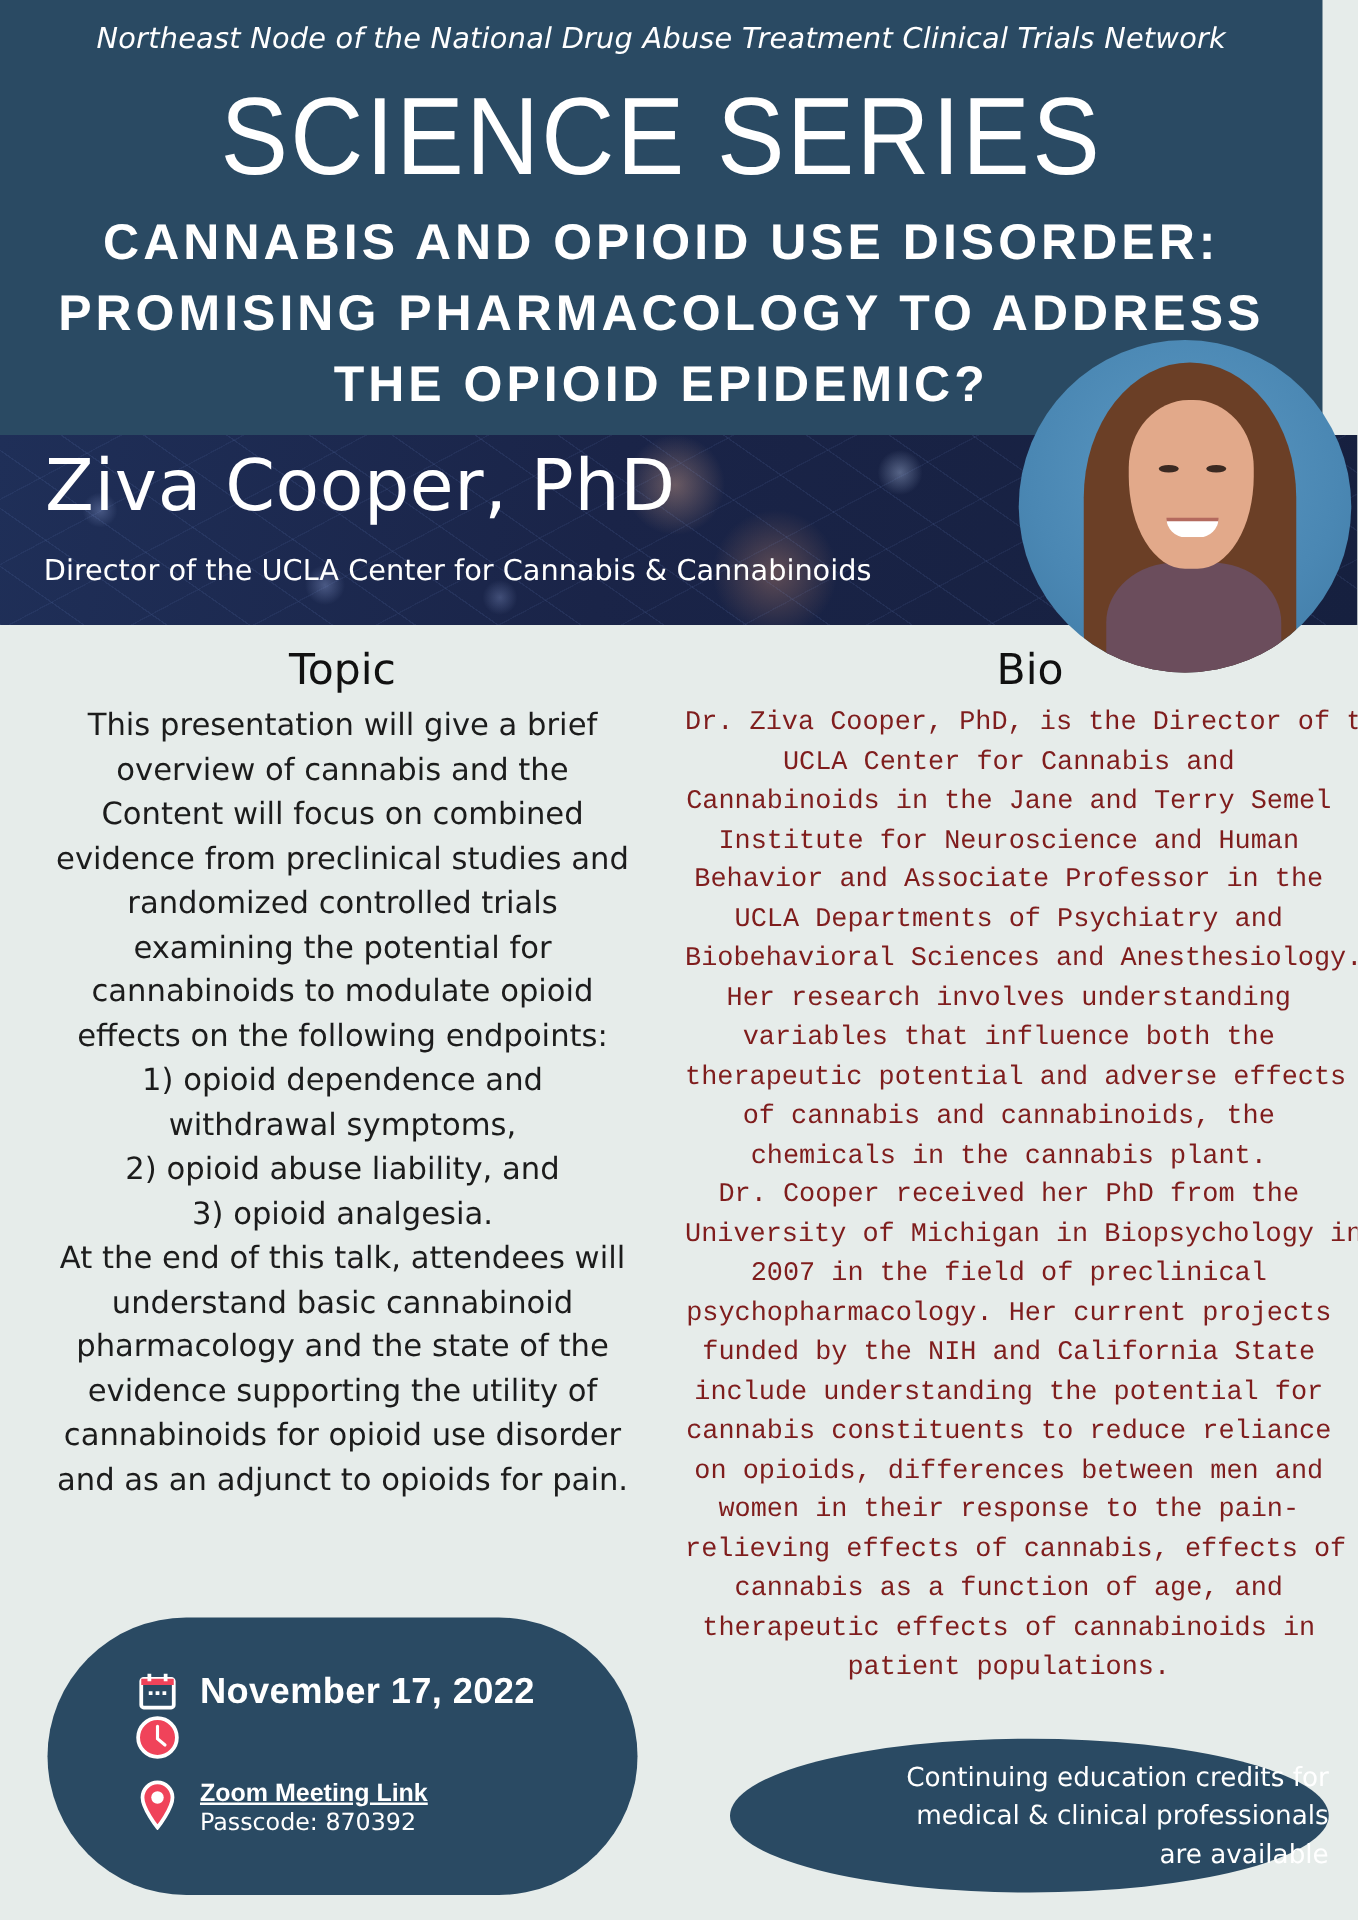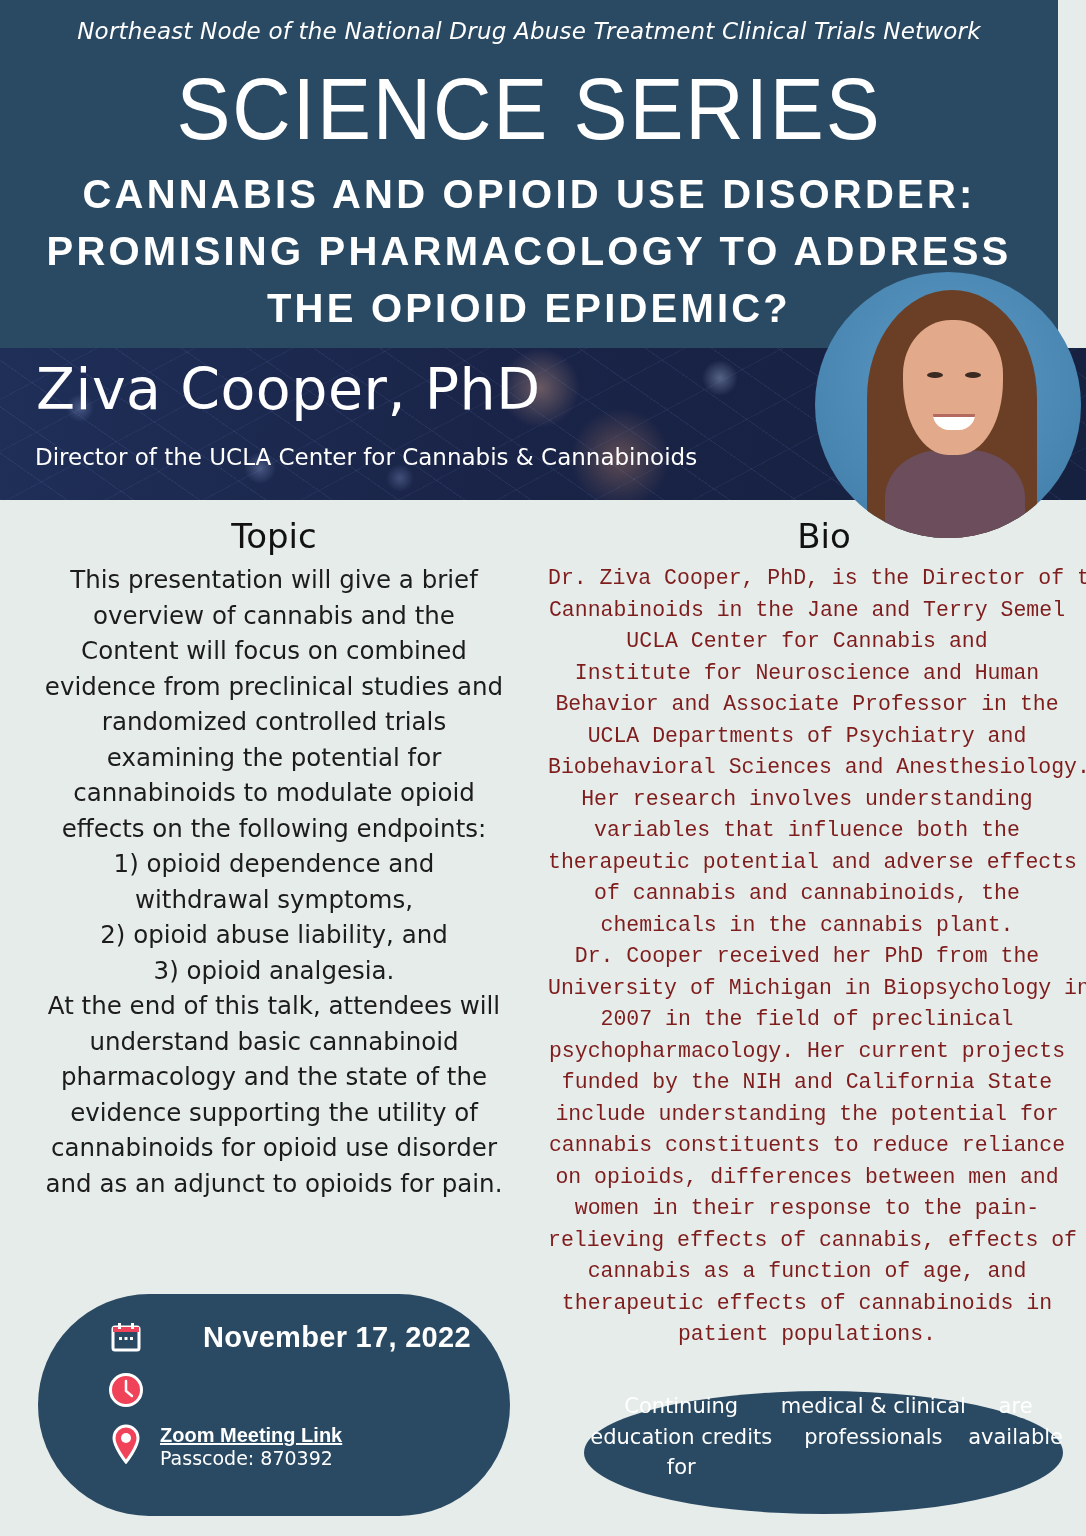--- a/index.html
+++ b/index.html
@@ -98,31 +98,31 @@
     font-family: Liberation Mono, monospace;
   }
   .line { display: block; white-space: nowrap; }
   .event-card {
     position: absolute; left: 38px; top: 1294px; width: 472px; height: 222px;
     background: #2a4a63; border-radius: 111px;
     color: #fff;
   }
   .event-row { position: absolute; left: 0; display: flex; align-items: center; }
   .event-row .icon { width: 40px; height: 40px; display: flex; align-items: center; justify-content: center; }
-  .event-date { left: 68px; top: 23px; gap: 43px; }
+  .event-date { left: 68px; top: 39px; }
   .event-time { left: 68px; top: 76px; }
   .event-loc { left: 68px; top: 128px; align-items: flex-start; }
   .event-text-big { font-size: 29px; font-weight: bold; margin-left: 14px; font-family: "Liberation Sans", sans-serif; letter-spacing: 0.3px; }
   .zoom-link { font-size: 20px; font-weight: bold; text-decoration: underline; color: #fff; font-family: "Liberation Sans", sans-serif; display:block; }
   .passcode { font-size: 19px; color: #fff; font-family: "DejaVu Sans", sans-serif; display:block; }
   .credits-pill {
     position: absolute; left: 584px; top: 1391px; width: 479px; height: 123px;
     background: #2a4a63; border-radius: 50%;
-    color: #fff; text-align: center;
-    display: flex; justify-content: center;
+    color: #fff; text-align: right;
+    display: flex; flex-direction: column; justify-content: center;
     font-size: 21px; line-height: 30.5px; font-family: "DejaVu Sans", sans-serif;
   }
 </style>
 </head>
 <body>
 
 <div class="header">
   <div class="network-line">Northeast Node of the National Drug Abuse Treatment Clinical Trials Network</div>
   <div class="series-title">SCIENCE SERIES</div>
   <div class="talk-title">
@@ -165,22 +165,22 @@
   <span class="line">understand basic cannabinoid</span>
   <span class="line">pharmacology and the state of the</span>
   <span class="line">evidence supporting the utility of</span>
   <span class="line">cannabinoids for opioid use disorder</span>
   <span class="line">and as an adjunct to opioids for pain.</span>
 </div>
 
 <div class="col-heading" style="left:724px; top:516px; width:200px;">Bio</div>
 <div class="bio-body">
   <span class="line">Dr. Ziva Cooper, PhD, is the Director of the</span>
+  <span class="line">UCLA Center for Cannabis and</span>
   <span class="line">Cannabinoids in the Jane and Terry Semel</span>
-  <span class="line">UCLA Center for Cannabis and</span>
   <span class="line">Institute for Neuroscience and Human</span>
   <span class="line">Behavior and Associate Professor in the</span>
   <span class="line">UCLA Departments of Psychiatry and</span>
   <span class="line">Biobehavioral Sciences and Anesthesiology.</span>
   <span class="line">Her research involves understanding</span>
   <span class="line">variables that influence both the</span>
   <span class="line">therapeutic potential and adverse effects</span>
   <span class="line">of cannabis and cannabinoids, the</span>
   <span class="line">chemicals in the cannabis plant.</span>
   <span class="line">Dr. Cooper received her PhD from the</span>

